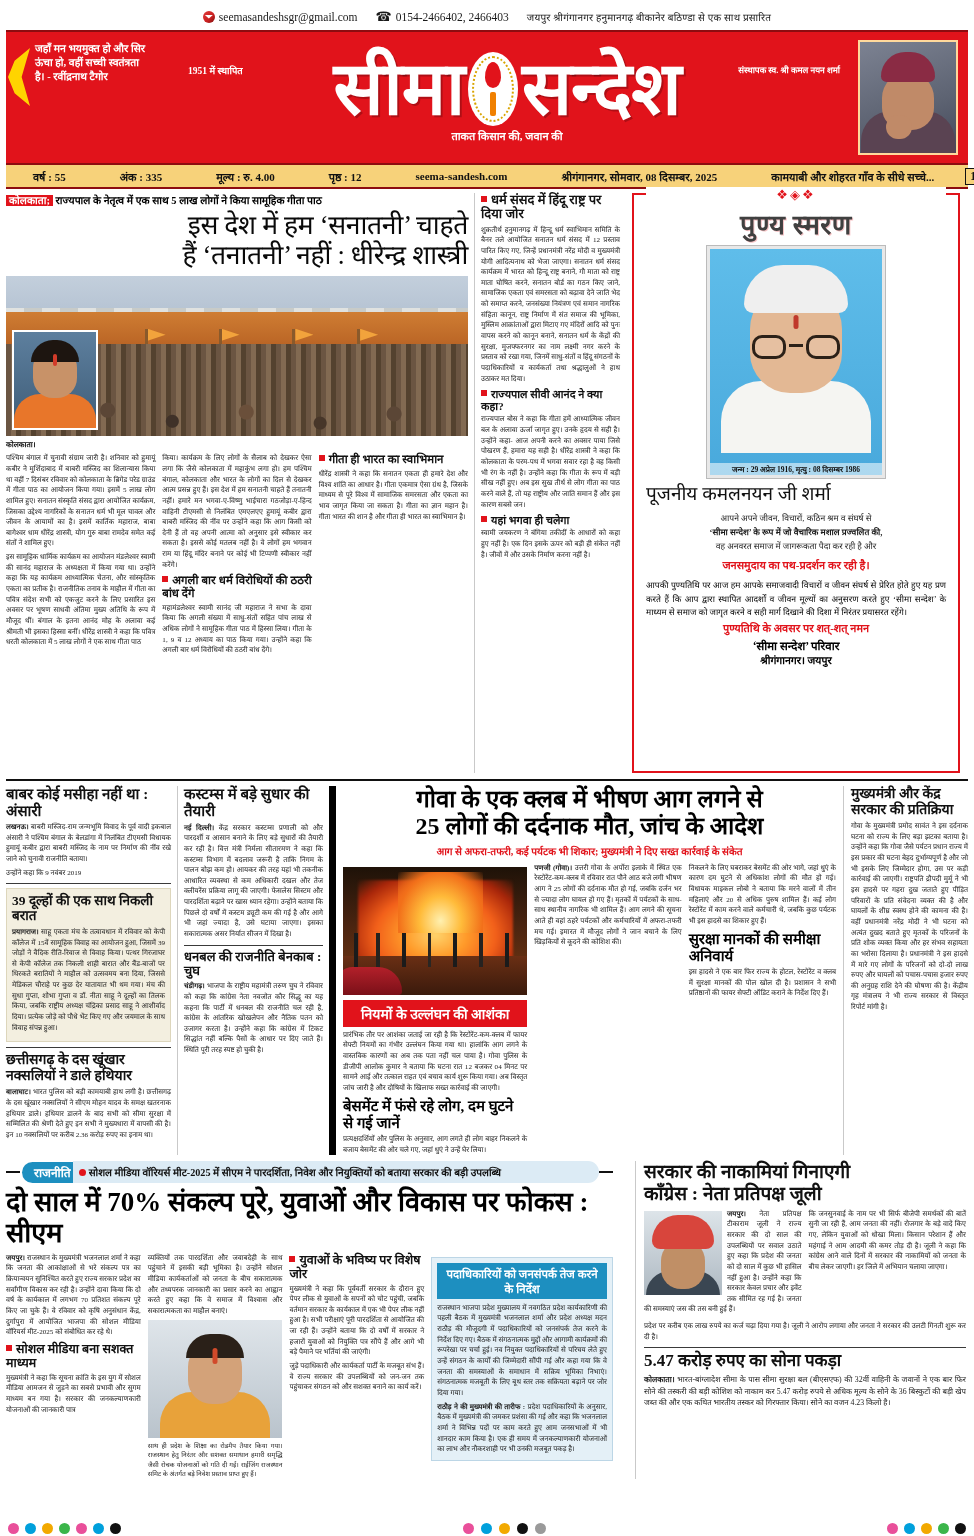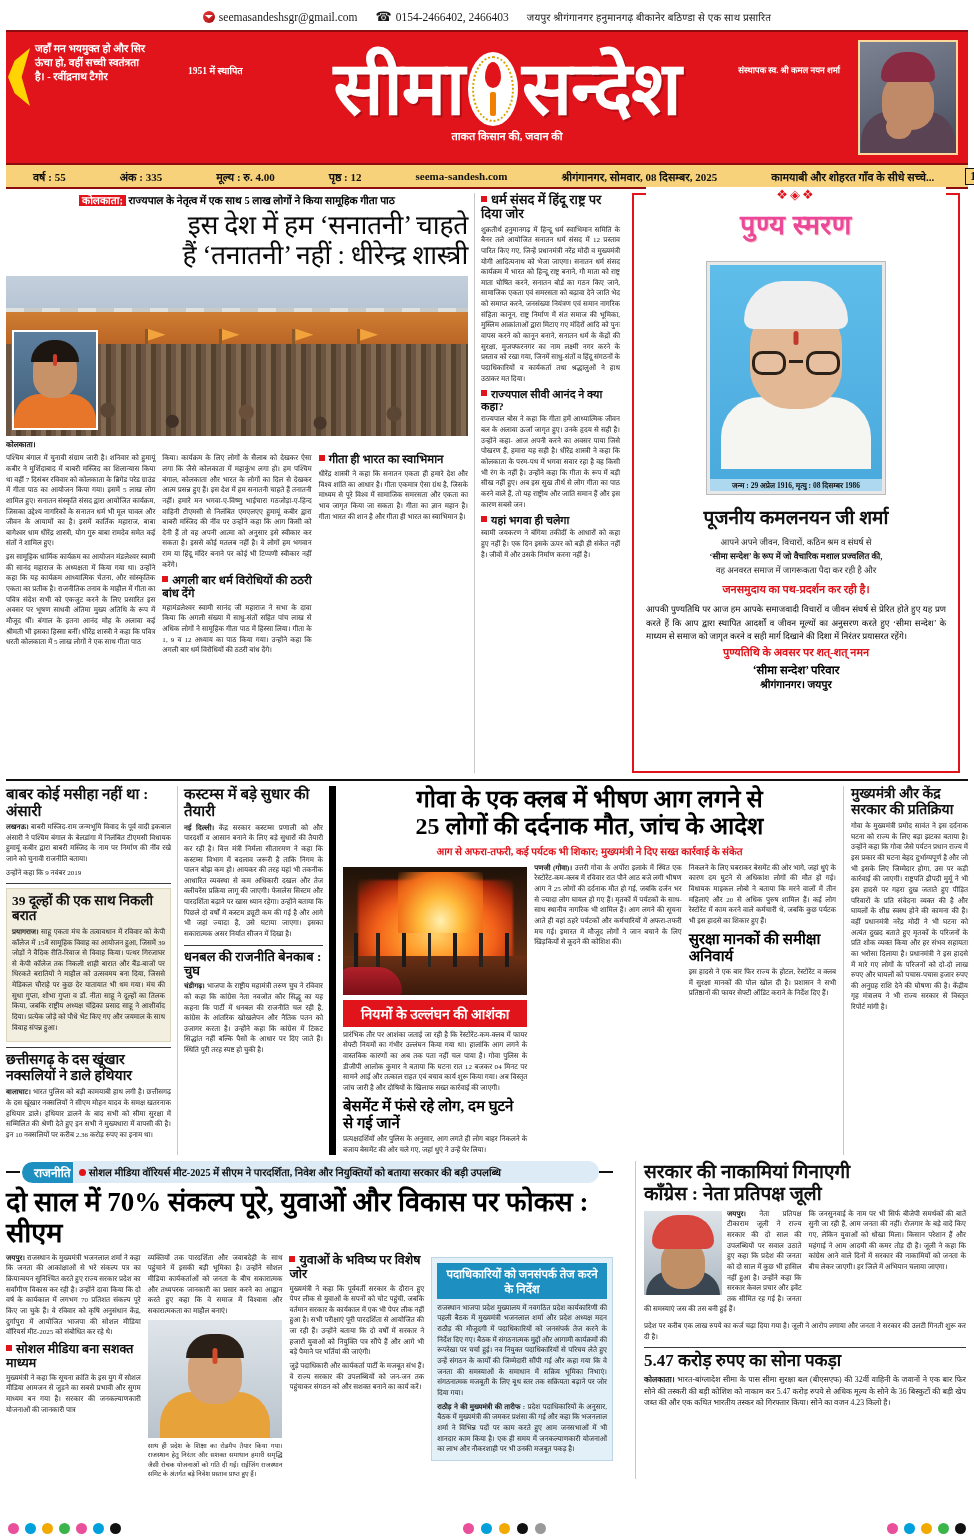--- a/index.html
+++ b/index.html
@@ -107,21 +107,21 @@
   .infostrip .divider { width: 1px; align-self: stretch; background: #b9914a; margin: 3px 0; }
   .page-badge {
     border: 1.4px solid #111; padding: 0 4px; font-weight: 700; font-size: 12px;
     margin-left: 4px; background: #f7d27a;
   }
   .arrow-next { font-size: 14px; padding: 0 6px; }
 
   
   .body-col { font-size: 7.1px; line-height: 1.5; text-align: justify; color: #1b1b1b; }
   .body-col p { margin-bottom: 3px; }
-  .kicker { font-size: 10.5px; font-weight: 700; text-align: center; }
+  .kicker { font-size: 10.5px; font-weight: 700; }
   .dateline { font-weight: 700; }
 
   .sec-head {
     font-weight: 700; color: #111; line-height: 1.1;
   }
   .bullet-sq::before {
     content: ""; display: inline-block; width: 6px; height: 6px;
     background: #e1131b; margin-right: 4px; vertical-align: 2px;
   }
 
@@ -186,22 +186,22 @@
   .three-col > div { flex: 1; }
 
   
   .memorial {
     border: 2px solid #e1131b; padding: 8px 12px 10px 12px; position: relative;
     height: 580px;
   }
   .mem-orn { text-align: center; color: #e1131b; font-size: 13px; letter-spacing: 2px;
     margin-top: -16px; background: #fff; display: block; }
   .mem-title {
-    text-align: center; color: #ec4899; font-size: 27px; font-weight: 700;
-    letter-spacing: .5px; margin: 2px 0 20px 0;
+    text-align: center; color: #404040; font-size: 27px; font-weight: 700;
+    letter-spacing: .5px; margin: 2px 0 4px 0;
     text-shadow: 1px 1px 0 rgba(225,19,27,.25);
     font-family: Liberation Serif, serif;
   }
   .mem-photo {
     width: 178px; height: 232px; margin: 0 auto; border: 3px solid #e8e8e8;
     outline: 1px solid #bbb; position: relative; overflow: hidden;
     background: #5bb8e8;
   }
   .mp-bg { position:absolute; inset:0; background: linear-gradient(#5fbdea,#49a9dc); }
   .mp-hair { position:absolute; left:50%; top:16px; transform:translateX(-50%);
@@ -218,21 +218,21 @@
   .mp-tilak { position:absolute; left:50%; top:66px; transform:translateX(-50%);
     width: 5px; height: 14px; background:#c0392b; border-radius:3px; }
   .mp-shirt { position:absolute; left:50%; bottom:22px; transform:translateX(-50%);
     width: 150px; height: 72px; background:#f5f5f2; border-radius: 40px 40px 0 0; }
   .mp-caption {
     position:absolute; left:0; right:0; bottom:0; text-align:center;
     font-size: 7.5px; font-weight: 700; color:#111; background: rgba(255,255,255,.55);
     padding: 1px 0;
   }
   .mem-name {
-    text-align:center; font-size: 19px; font-weight: 700; color: #111; margin: 10px 0 6px 0;
+    text-align:left; font-size: 19px; font-weight: 400; color: #111; margin: 2px 0 6px 0;
   }
   .mem-body { text-align:center; font-size: 8.6px; line-height: 1.62; color: #1b1b1b; }
   .mem-body .em { font-weight: 700; }
   .mem-red { color: #e1131b; font-weight: 700; font-size: 11px; display:block; margin: 3px 0; }
   .mem-just { text-align: justify; font-size: 8.6px; line-height: 1.62; margin-top: 4px; }
   .mem-sign { text-align:center; }
   .mem-sign .l1 { color:#e1131b; font-weight:700; font-size: 11px; }
   .mem-sign .l2 { font-weight:700; font-size: 11.5px; margin-top: 3px; }
   .mem-sign .l3 { font-weight:700; font-size: 10.5px; }
 

